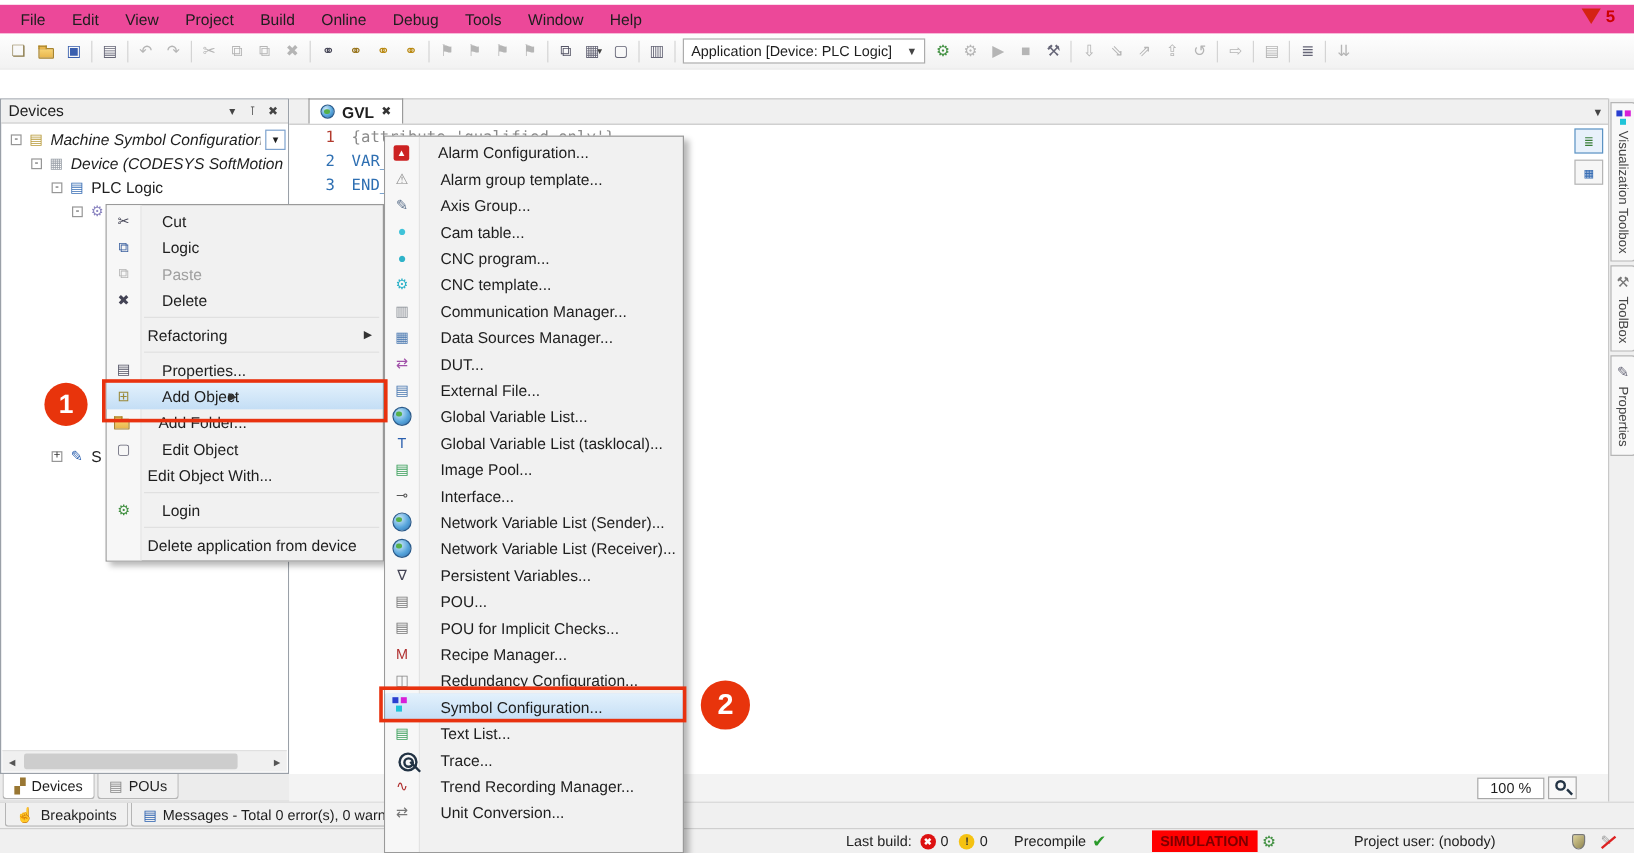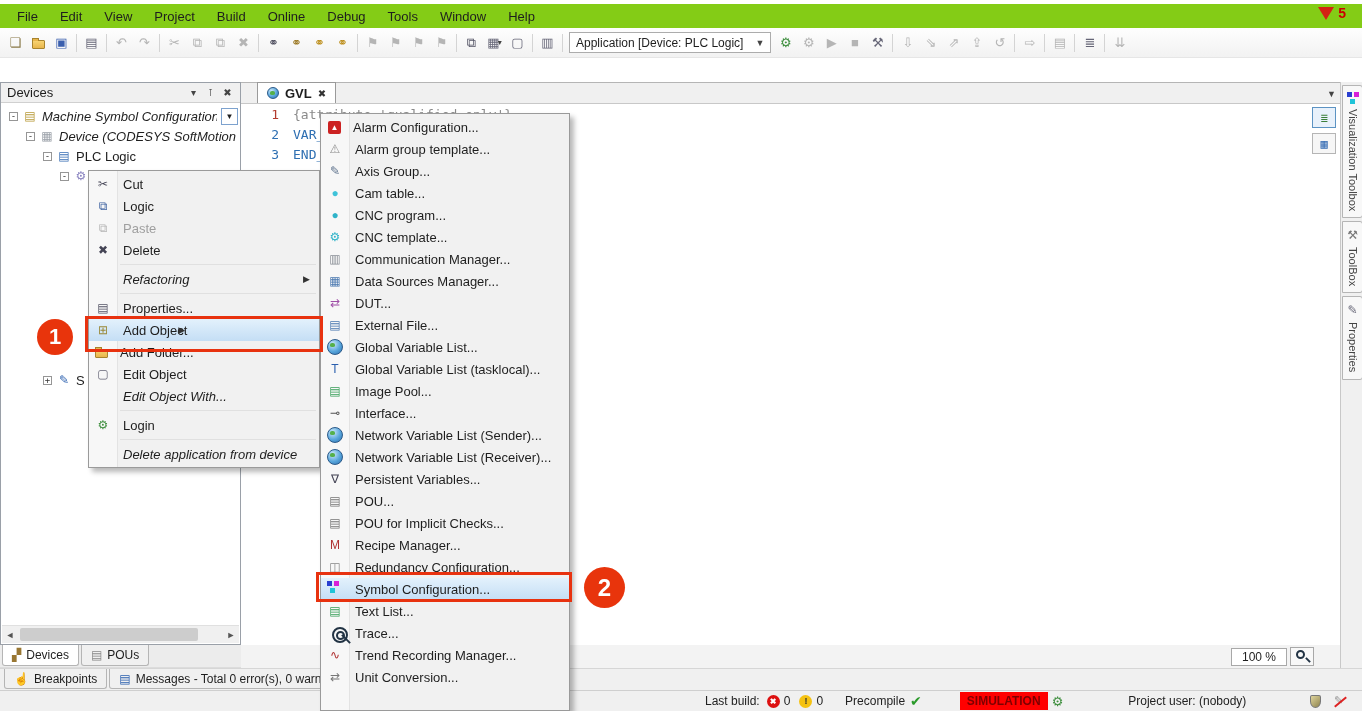--- a/index.html
+++ b/index.html
@@ -1,20 +1,20 @@
 <!DOCTYPE html>
 <html><head>
 <meta charset="utf-8">
 <style>
   *{margin:0;padding:0;box-sizing:border-box;}
   html,body{background:#d8d8d8;}
   .app{position:relative;width:1362px;height:711px;background:#fff;overflow:hidden;
        font-family:"Liberation Sans",sans-serif;font-size:13px;color:#1e1e1e;}
   
-  .menubar{position:absolute;top:4px;left:0;right:0;height:24px;background:#84cc16;
+  .menubar{position:absolute;top:4px;left:0;right:0;height:24px;background:#ec4899;
            display:flex;align-items:center;padding-left:6px;}
   .mitem{padding:3px 11px;cursor:default;}
   .notif{position:absolute;top:5px;right:16px;display:flex;align-items:center;gap:4px;}
   .flag{width:0;height:0;border-left:8px solid transparent;border-right:8px solid transparent;
         border-top:13px solid #d42313;}
   .notif b{color:#c00;font-size:14px;}
   
   .toolbar{position:absolute;top:28px;left:0;right:0;height:30px;
            background:linear-gradient(#fefefe,#f2f2f2);border-bottom:1px solid #e6e6e6;
            display:flex;align-items:center;padding-left:4px;}
@@ -95,22 +95,22 @@
   .menu{position:absolute;background:#f1f1f1;border:1px solid #9a9a9a;box-shadow:4px 4px 5px rgba(0,0,0,.28);
         padding:2px 0;}
   .menu::before{content:"";position:absolute;left:0;top:0;bottom:0;width:28px;background:#f7f7f7;
         border-right:1px solid #e3e3e3;}
   .ctx{left:88px;top:170px;width:232px;height:298px;z-index:40;}
   .submenu{left:320px;top:113px;width:250px;height:598px;z-index:45;}
   .mrow{position:relative;height:22px;display:flex;align-items:center;}
   .mrow .ic{position:relative;z-index:1;margin-left:6px;}
   .ic{display:inline-flex;width:16px;height:16px;align-items:center;justify-content:center;
       font-size:12px;flex:0 0 16px;line-height:16px;}
-  .mlabel{padding-left:12px;white-space:nowrap;}
-  .mrow.nic .mlabel{padding-left:34px;font-style:italic;}
+  .mlabel{padding-left:24px;white-space:nowrap;}
+  .mrow.nic .mlabel{padding-left:34px;}
   .mrow.dis .mlabel{color:#9f9f9f;}
   .marr{position:absolute;right:9px;font-size:9px;color:#333;}
   .msep{height:1px;background:#e0e0e0;margin:3px 3px 3px 31px;position:relative;}
   .mrow.hl{background:#cfe3f7;box-shadow:inset 0 0 0 1px #84acdd;}
   .mrow.hl::before{content:"";position:absolute;inset:0;background:linear-gradient(#e3f1fc,#c4def5);z-index:0;}
   .mrow.hl .mlabel,.mrow.hl .marr{position:relative;z-index:1;}
   .ic-folder{width:13px;height:9px;background:linear-gradient(#f7d372,#e8b64c);border:1px solid #a8842e;
              border-radius:1px;position:relative;margin-top:3px;flex:0 0 13px;}
   .ic-folder::before{content:"";position:absolute;top:-3px;left:-1px;width:5px;height:2px;background:#e8b64c;
              border:1px solid #a8842e;border-bottom:none;}

